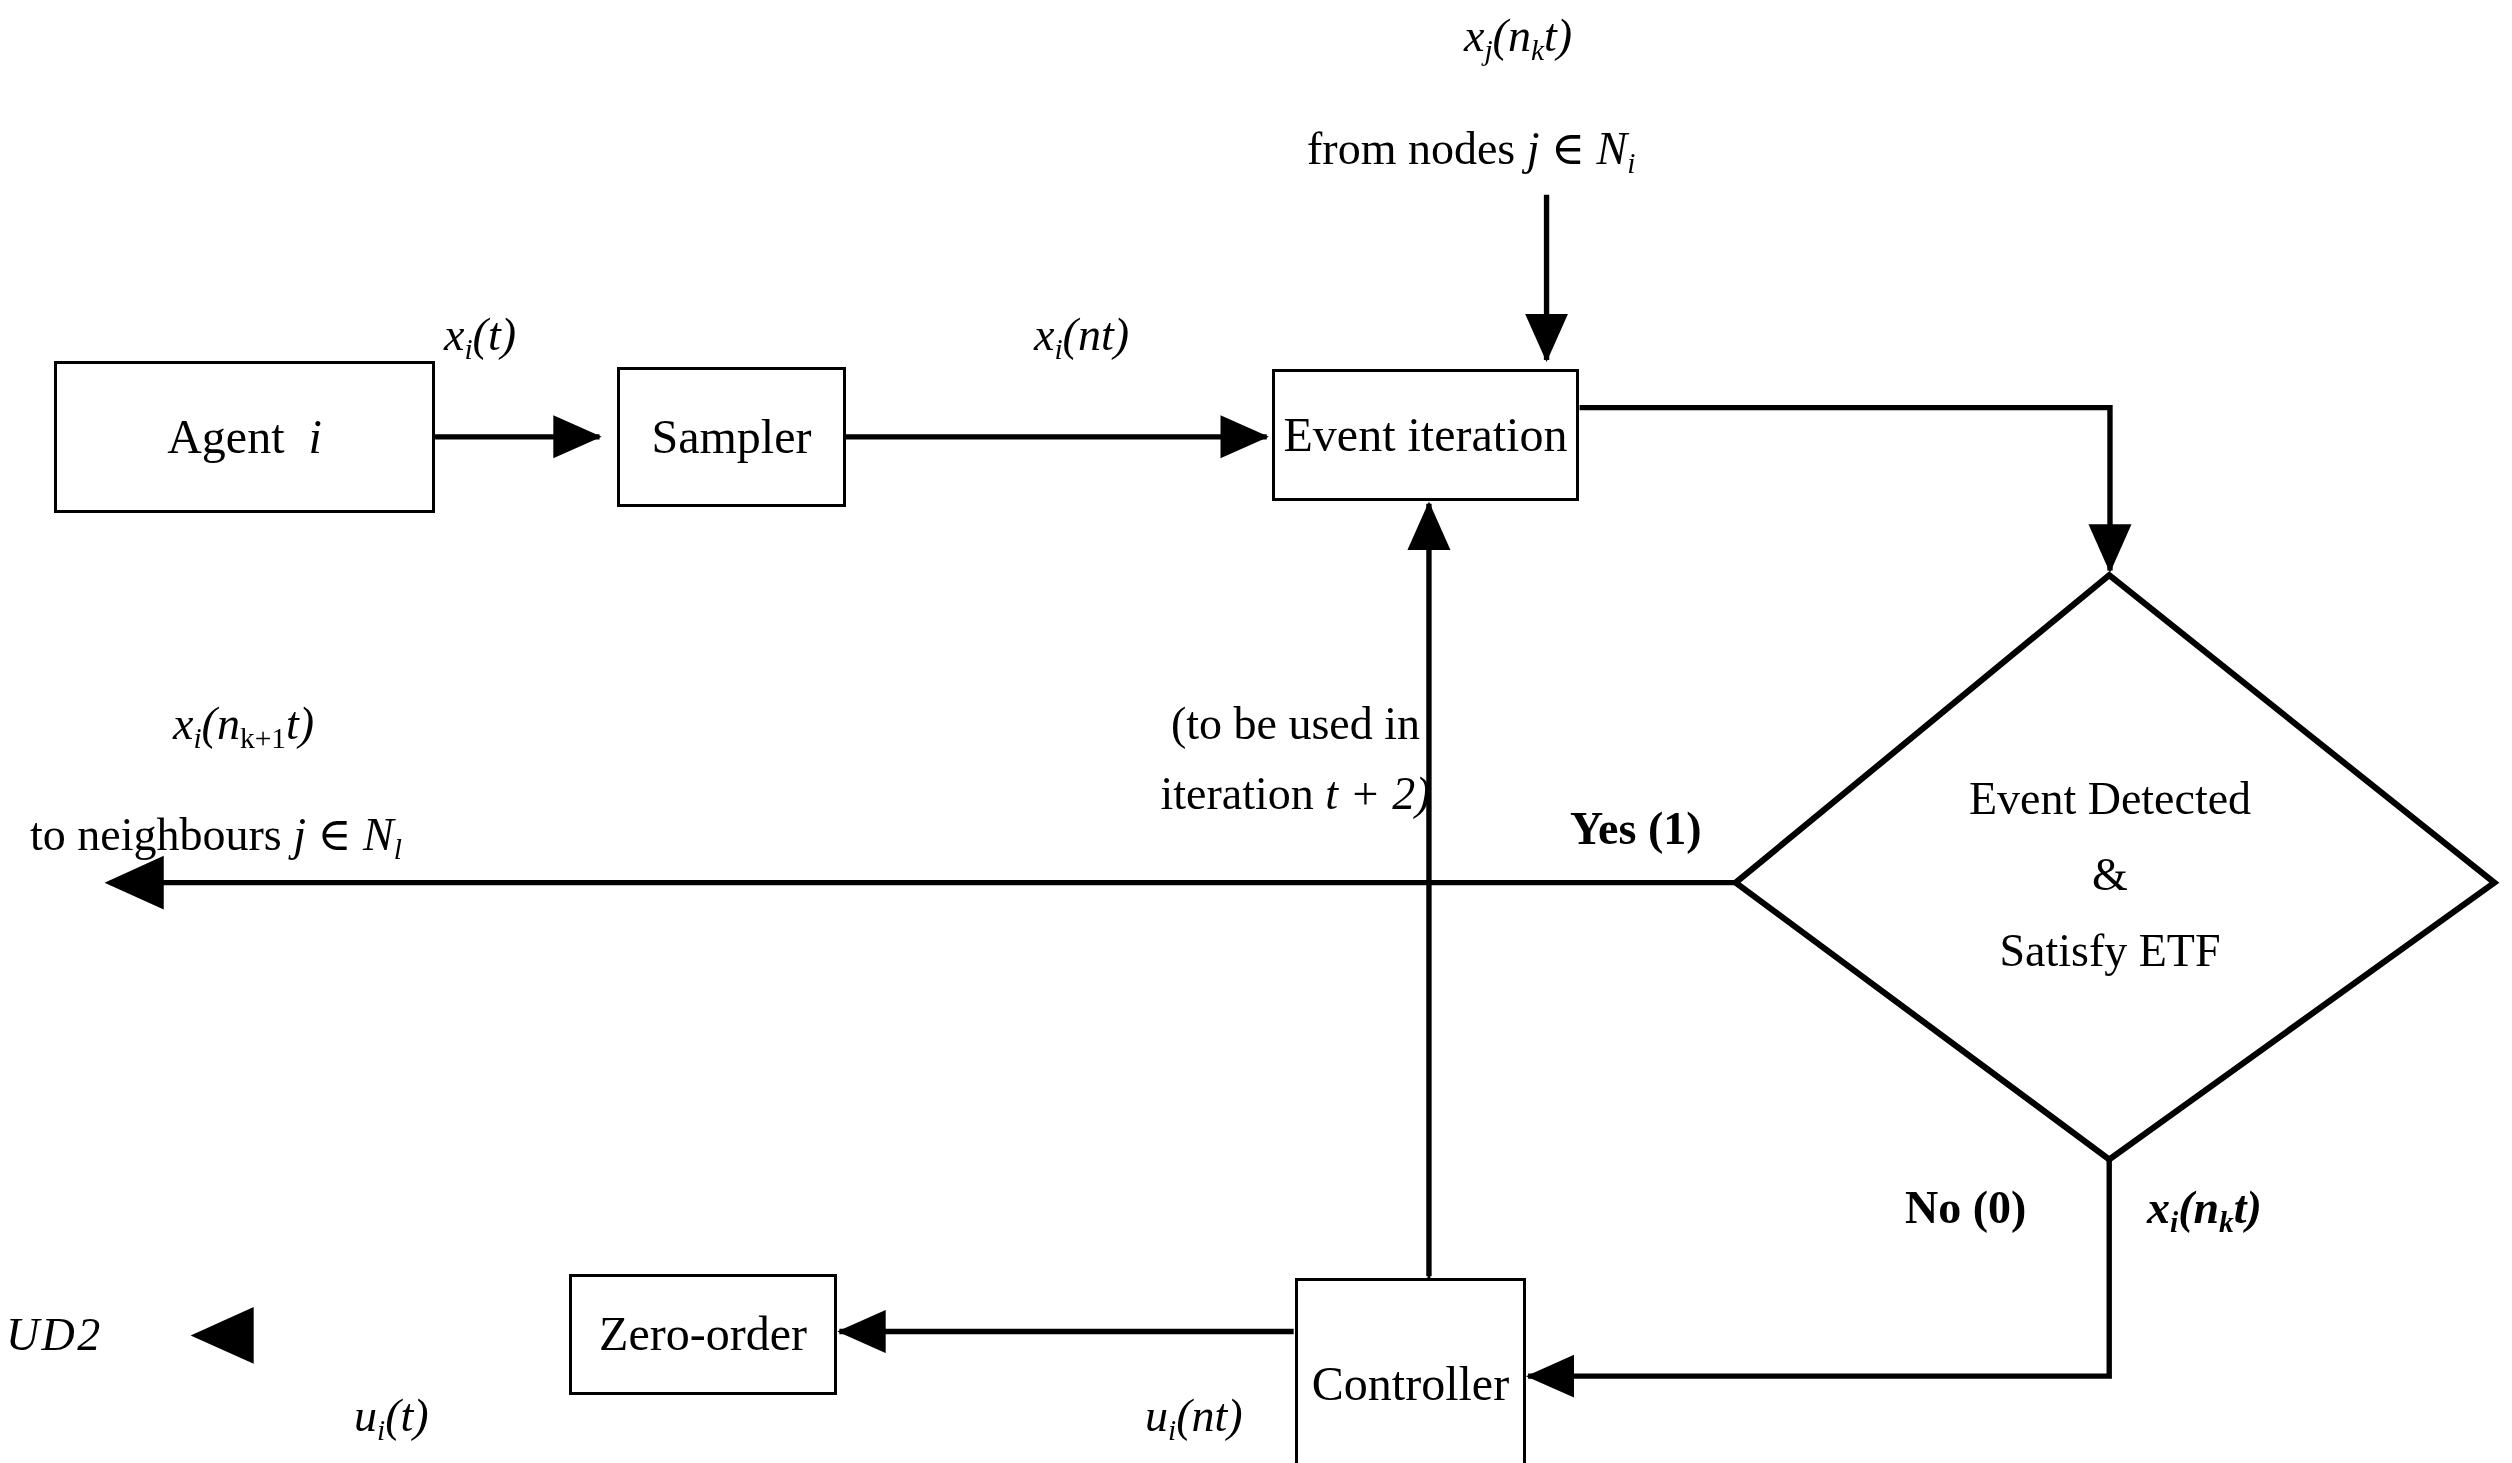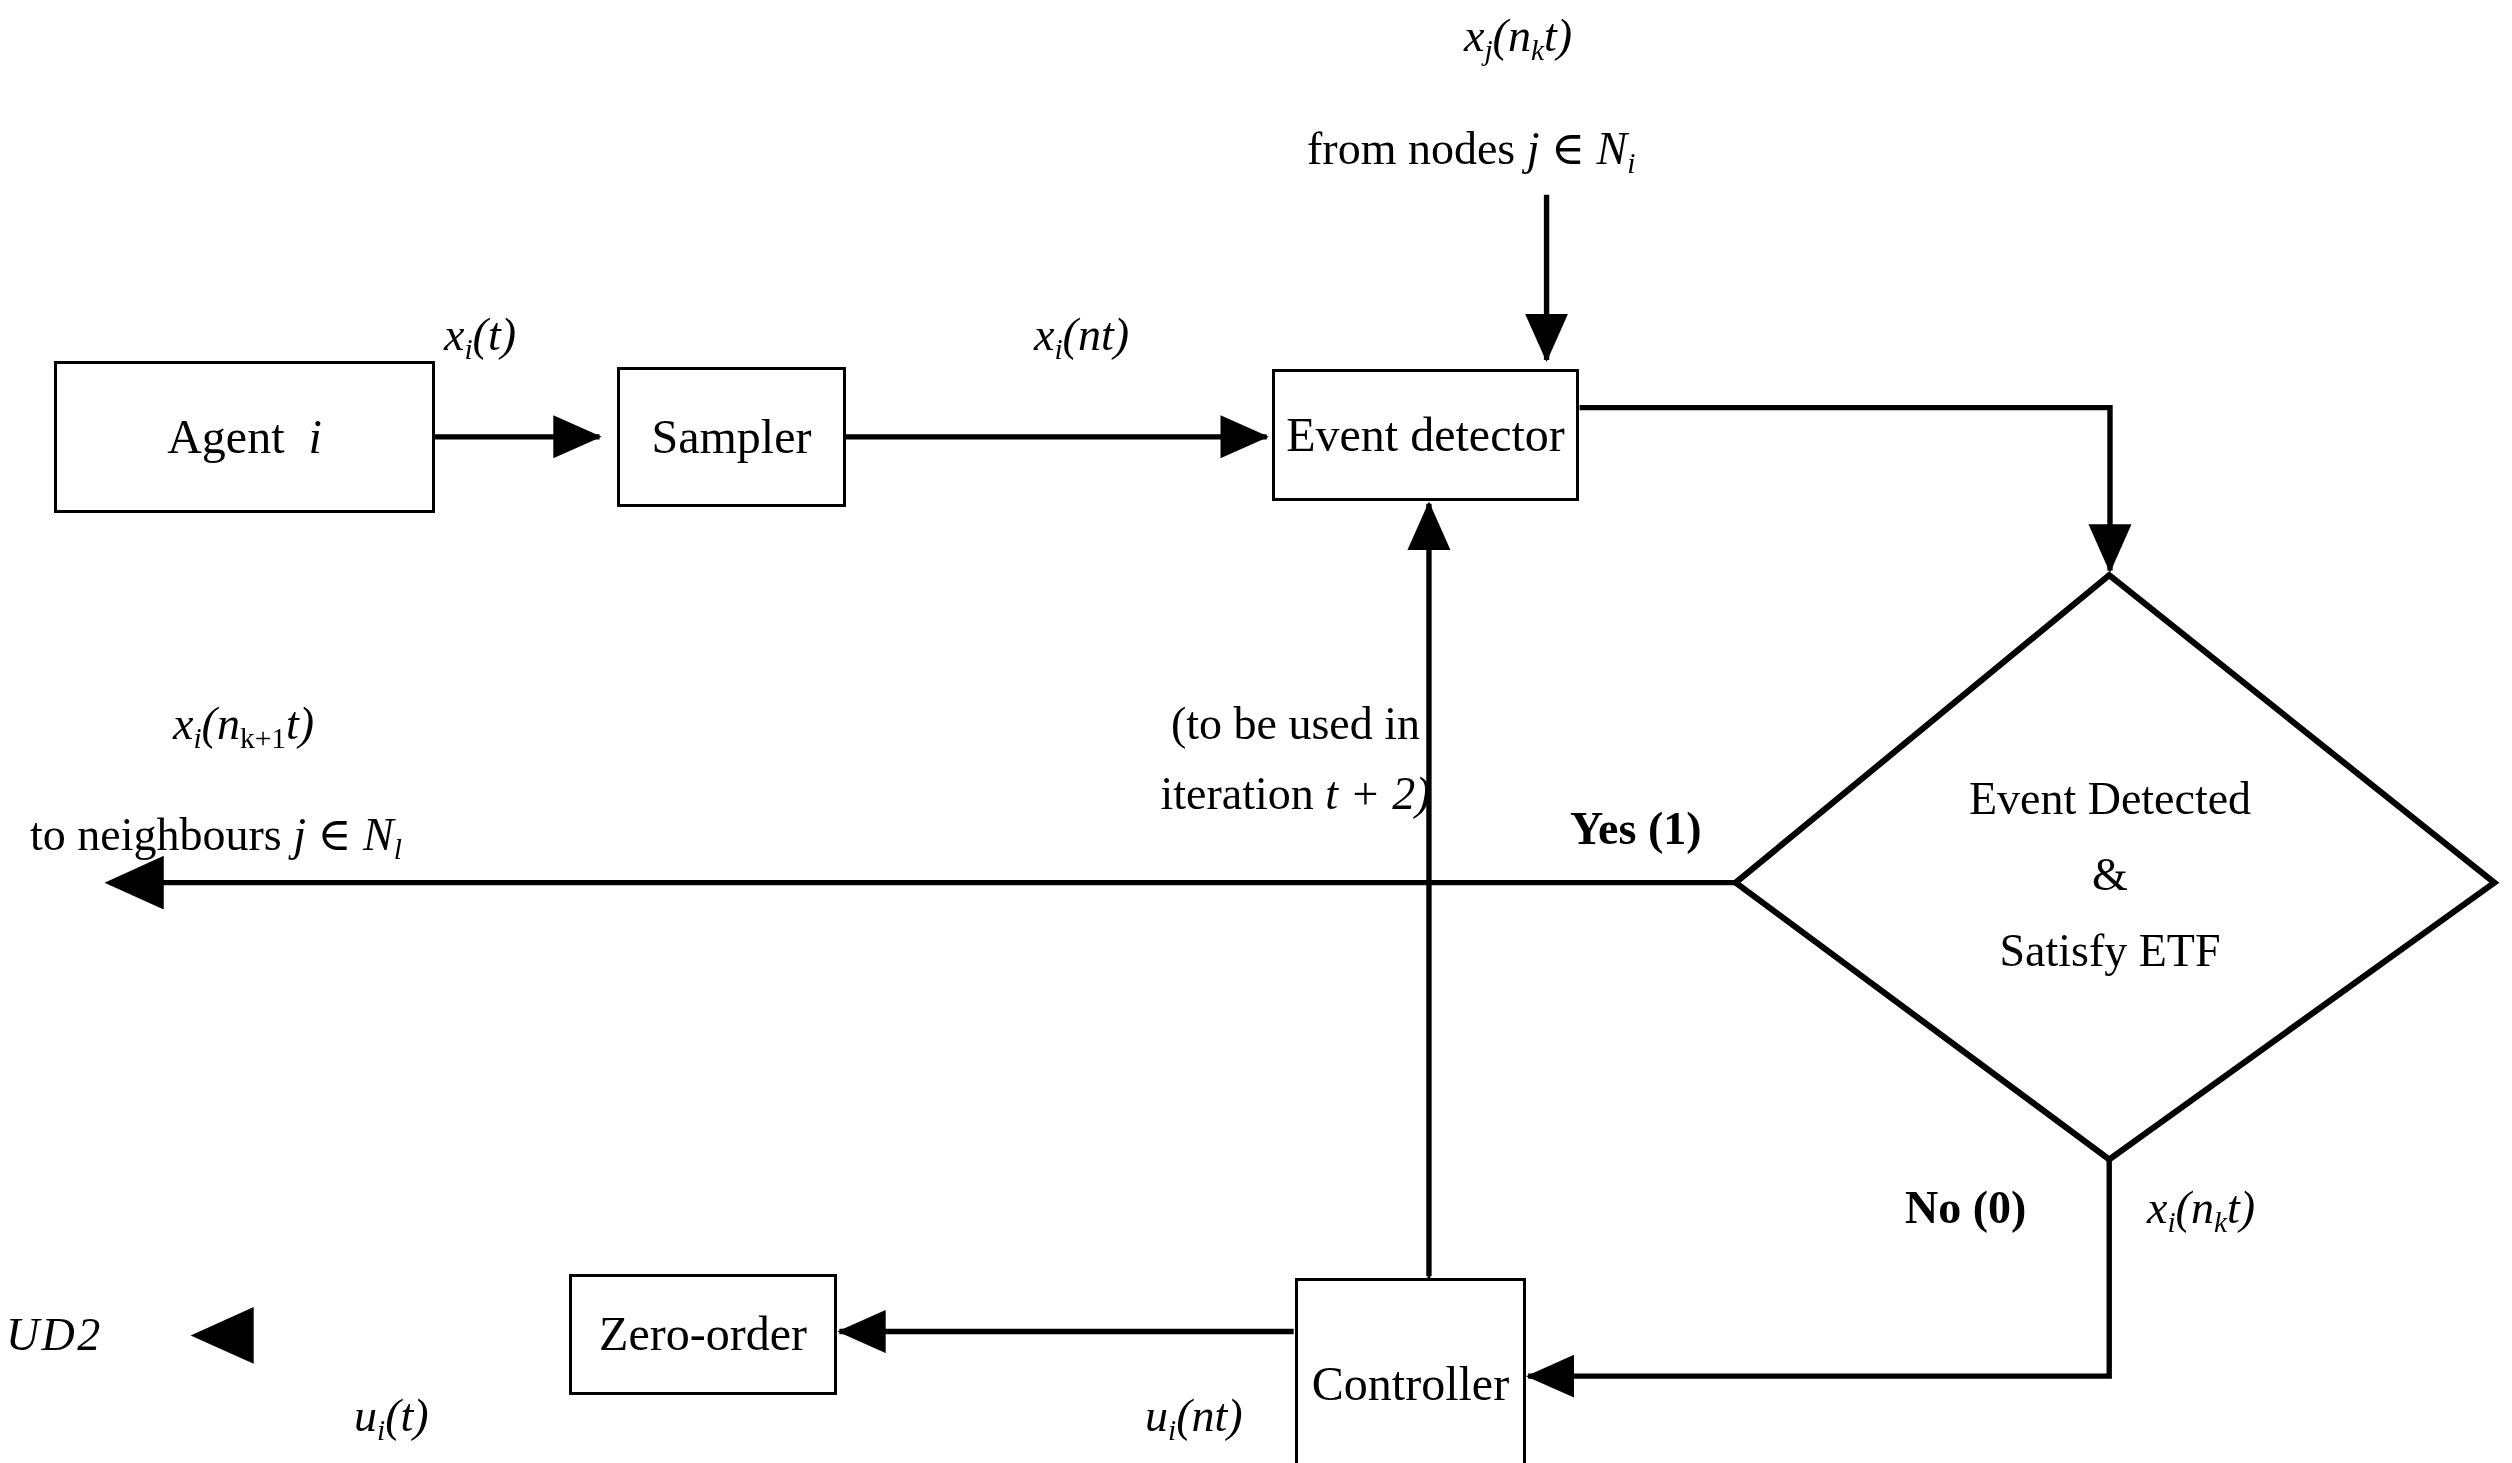--- a/index.html
+++ b/index.html
@@ -133,21 +133,21 @@
     <span class="node-label">Sampler</span>
   </div>
 
   <div class="node-box" style="left:54px; top:361px; width:381px; height:152px;">
     <span class="node-label">
       <span>Agent</span>&nbsp;&nbsp;<span class="mathi">i</span>
     </span>
   </div>
 
   <div class="node-box" style="left:1272px; top:369px; width:307px; height:132px;">
-    <span class="node-label">Event detector</span>
+    <span class="node-label">Event iteration</span>
   </div>
 
   <div class="node-box" style="left:1295px; top:1278px; width:231px; height:212px;">
     <span class="node-label">Controller</span>
   </div>
 
   <div class="node-box" style="left:569px; top:1274px; width:268px; height:121px;">
     <span class="node-label">Zero-order</span>
   </div>
 
@@ -189,21 +189,21 @@
   </div>
 
   <div class="lbl bold" style="left:1570px; top:801px;">
     <span>Yes (1)</span>
   </div>
 
   <div class="lbl bold" style="left:1905px; top:1180px;">
     <span>No (0)</span>
   </div>
 
-  <div class="lbl" style="left:2147px; top:1180px;">
+  <div class="lbl" style="left:2147px; top:1180px;font-weight:bold;">
     <span class="mathi">x</span><span class="sub">i</span><span class="mathi">(n</span><span class="sub">k</span><span class="mathi">t)</span>
   </div>
 
   <div class="lbl" style="left:1145px; top:1388px;">
     <span class="mathi">u</span><span class="sub">i</span><span class="mathi">(nt)</span>
   </div>
 
   <div class="lbl" style="left:354px; top:1388px;">
     <span class="mathi">u</span><span class="sub">i</span><span class="mathi">(t)</span>
   </div>

